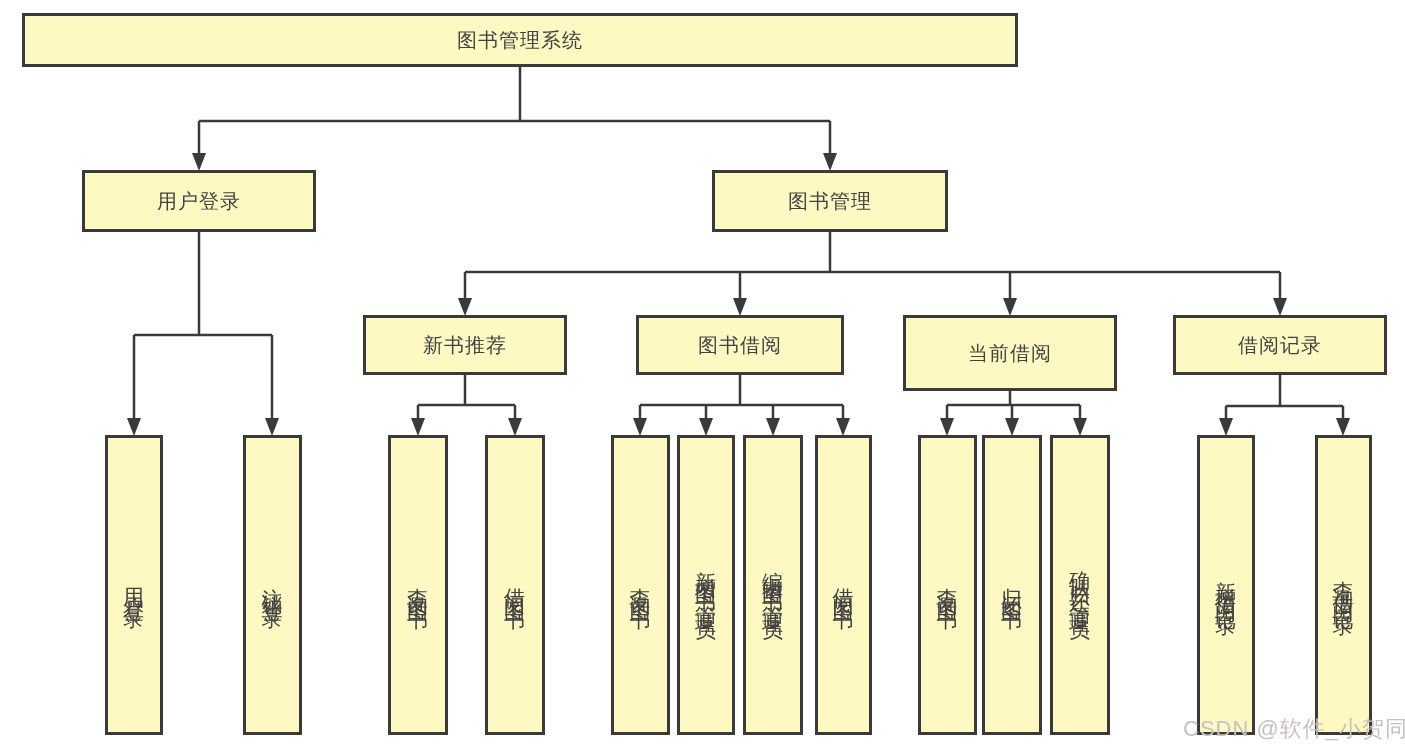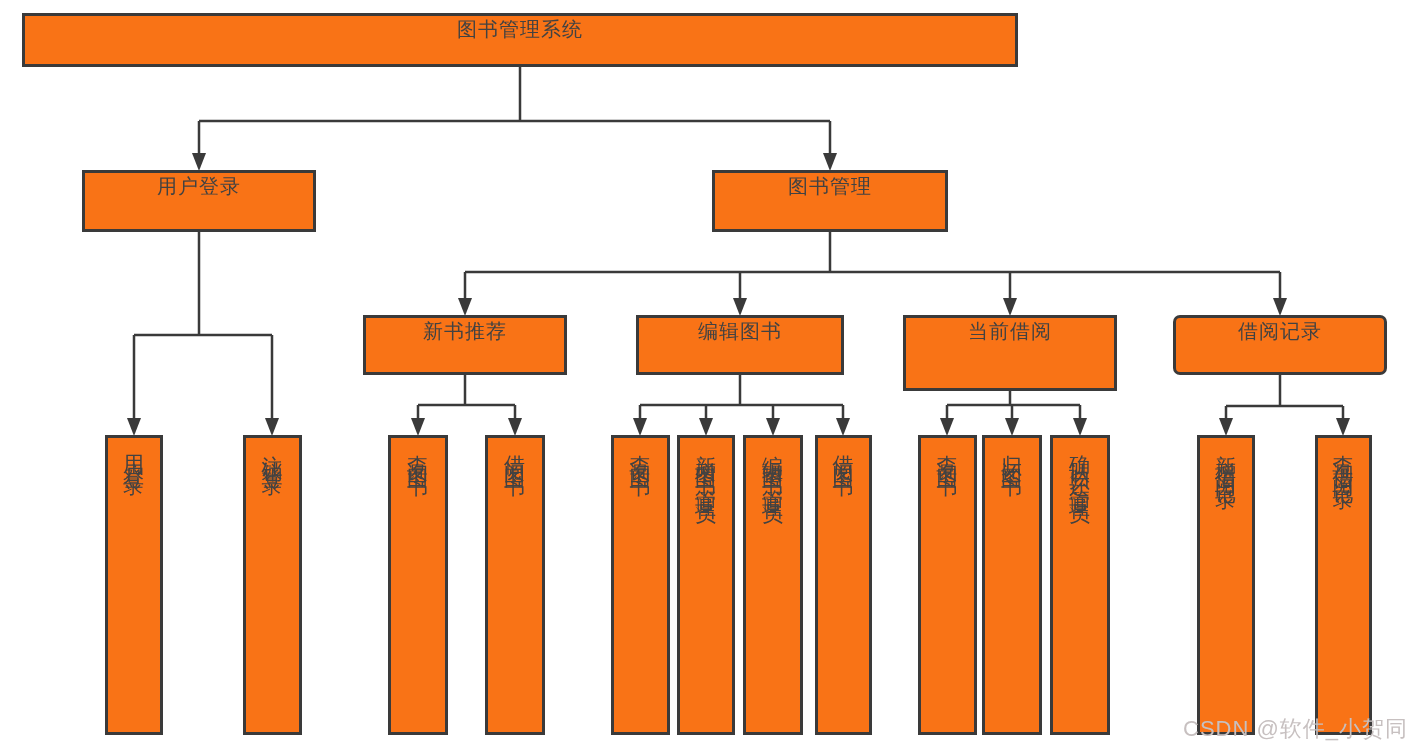--- a/index.html
+++ b/index.html
@@ -5,24 +5,24 @@
   html,body{margin:0;padding:0;background:#ffffff;}
   #canvas{
     position:relative;
     width:1405px;height:747px;
     background:var(--bg,#ffffff);
     font-family:"Liberation Sans","DejaVu Sans",sans-serif;
     overflow:hidden;
   }
   .node{
     position:absolute;
-    background:#f97316;
+    background:#fef9c3;
     border:3px solid var(--line,#3a3a3a);
     box-sizing:border-box;
-    display:flex;justify-content:center;
+    display:flex;align-items:center;justify-content:center;
     color:var(--text,#424242);
   }
   .hnode{font-size:20px;letter-spacing:1px;}
   .vnode span{
     writing-mode:vertical-rl;
     text-orientation:mixed;
     font-size:21px;
     letter-spacing:7px;
     line-height:1;
     color:var(--text,#424242);
@@ -85,26 +85,26 @@
     <span>用户登录</span>
   </div>
   <div class="node hnode" style="left:363px;top:315px;width:204px;height:60px;">
     <span>新书推荐</span>
   </div>
 
   <div class="node hnode" style="left:712px;top:170px;width:236px;height:62px;">
     <span>图书管理</span>
   </div>
   <div class="node hnode" style="left:636px;top:315px;width:208px;height:60px;">
-    <span>编辑图书</span>
+    <span>图书借阅</span>
   </div>
   <div class="node hnode" style="left:903px;top:315px;width:214px;height:76px;">
     <span>当前借阅</span>
   </div>
-  <div class="node hnode" style="left:1173px;top:315px;width:214px;height:60px;border-radius:7px;">
+  <div class="node hnode" style="left:1173px;top:315px;width:214px;height:60px;">
     <span>借阅记录</span>
   </div>
 
   <div class="node vnode" style="left:105px;top:435px;width:58px;height:300px;">
     <span>用户登录</span>
   </div>
   <div class="node vnode" style="left:243px;top:435px;width:59px;height:300px;">
     <span>注销登录</span>
   </div>
 

